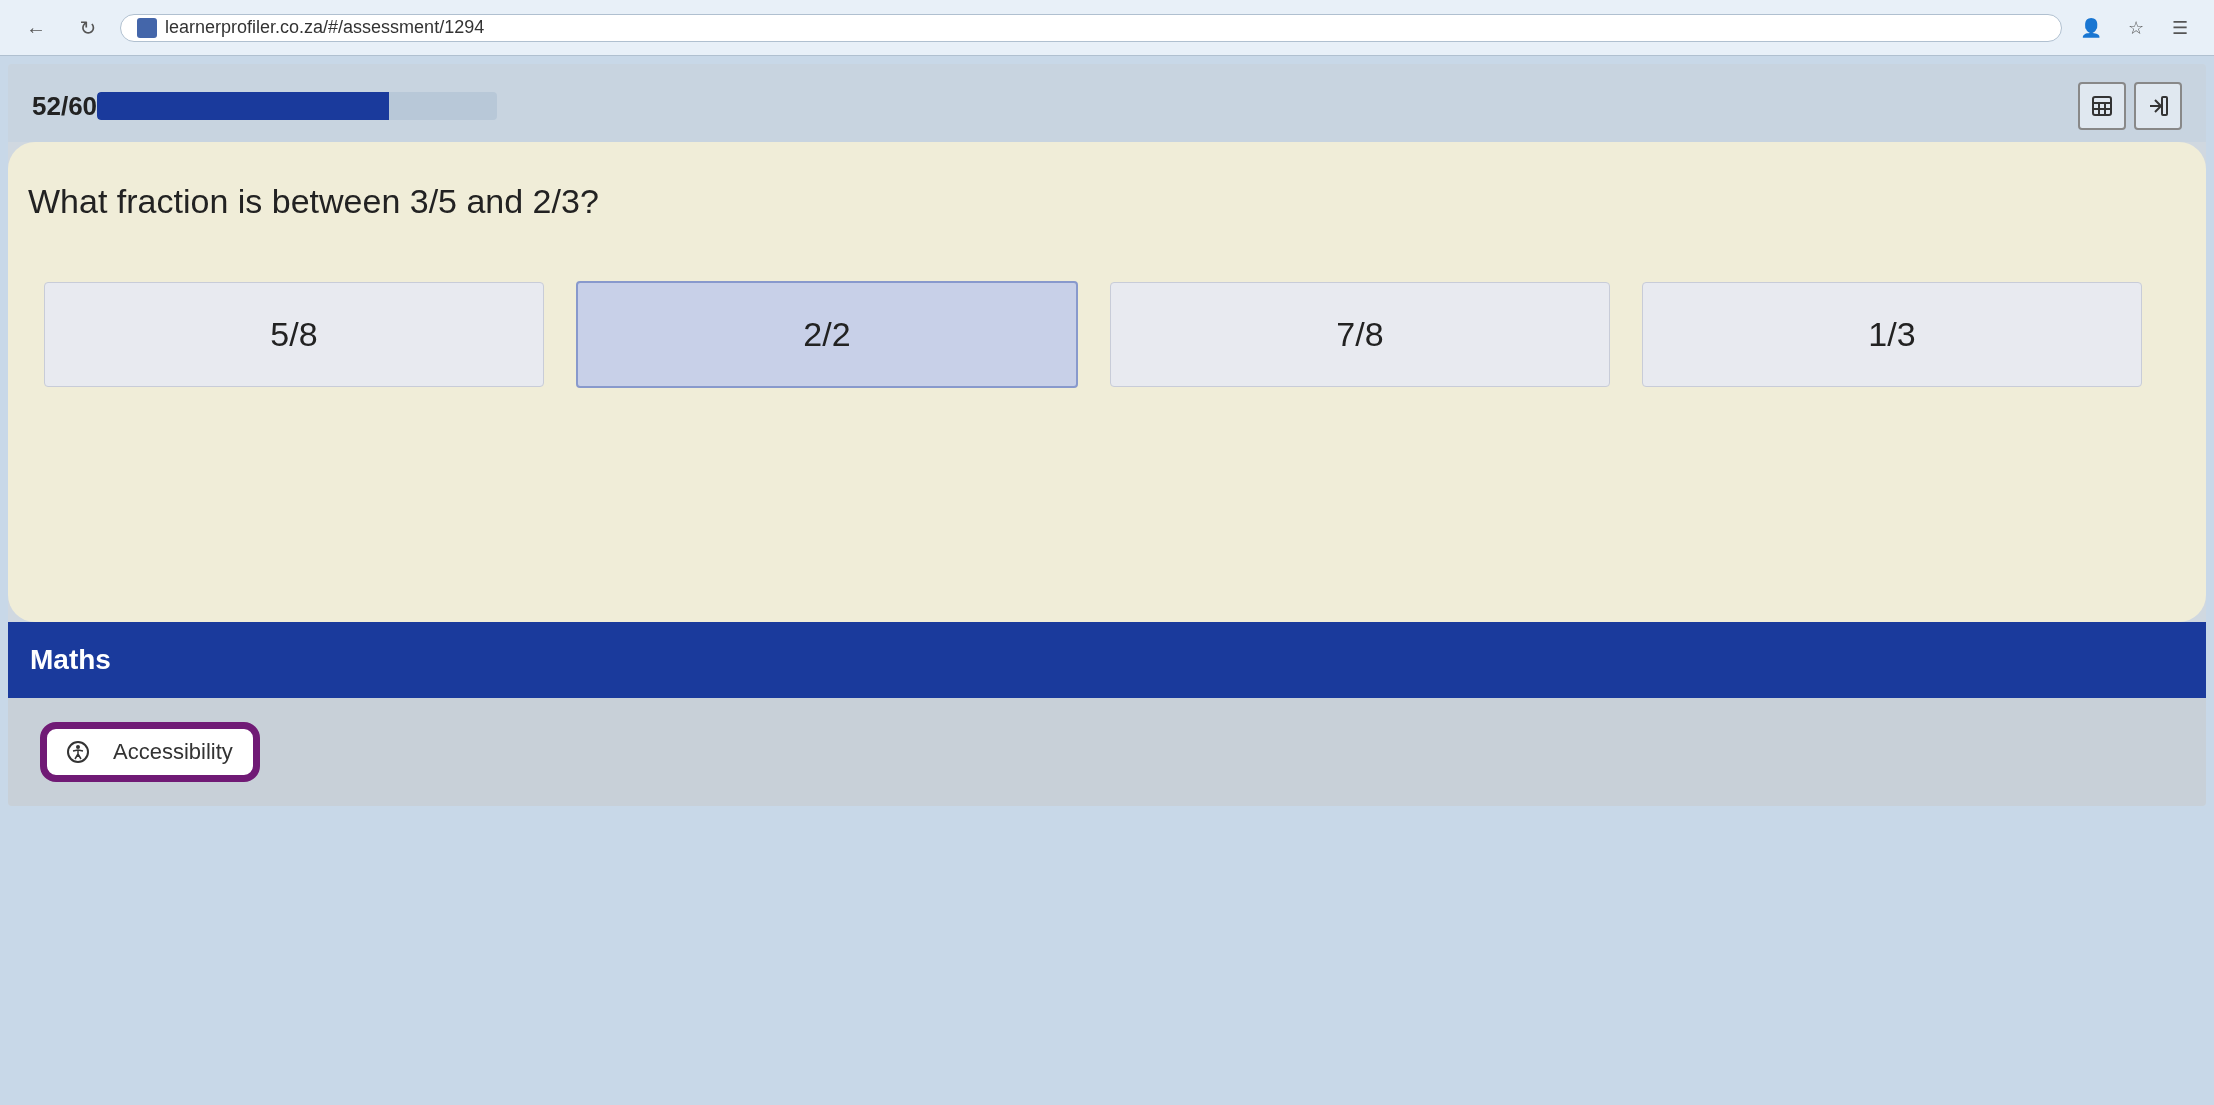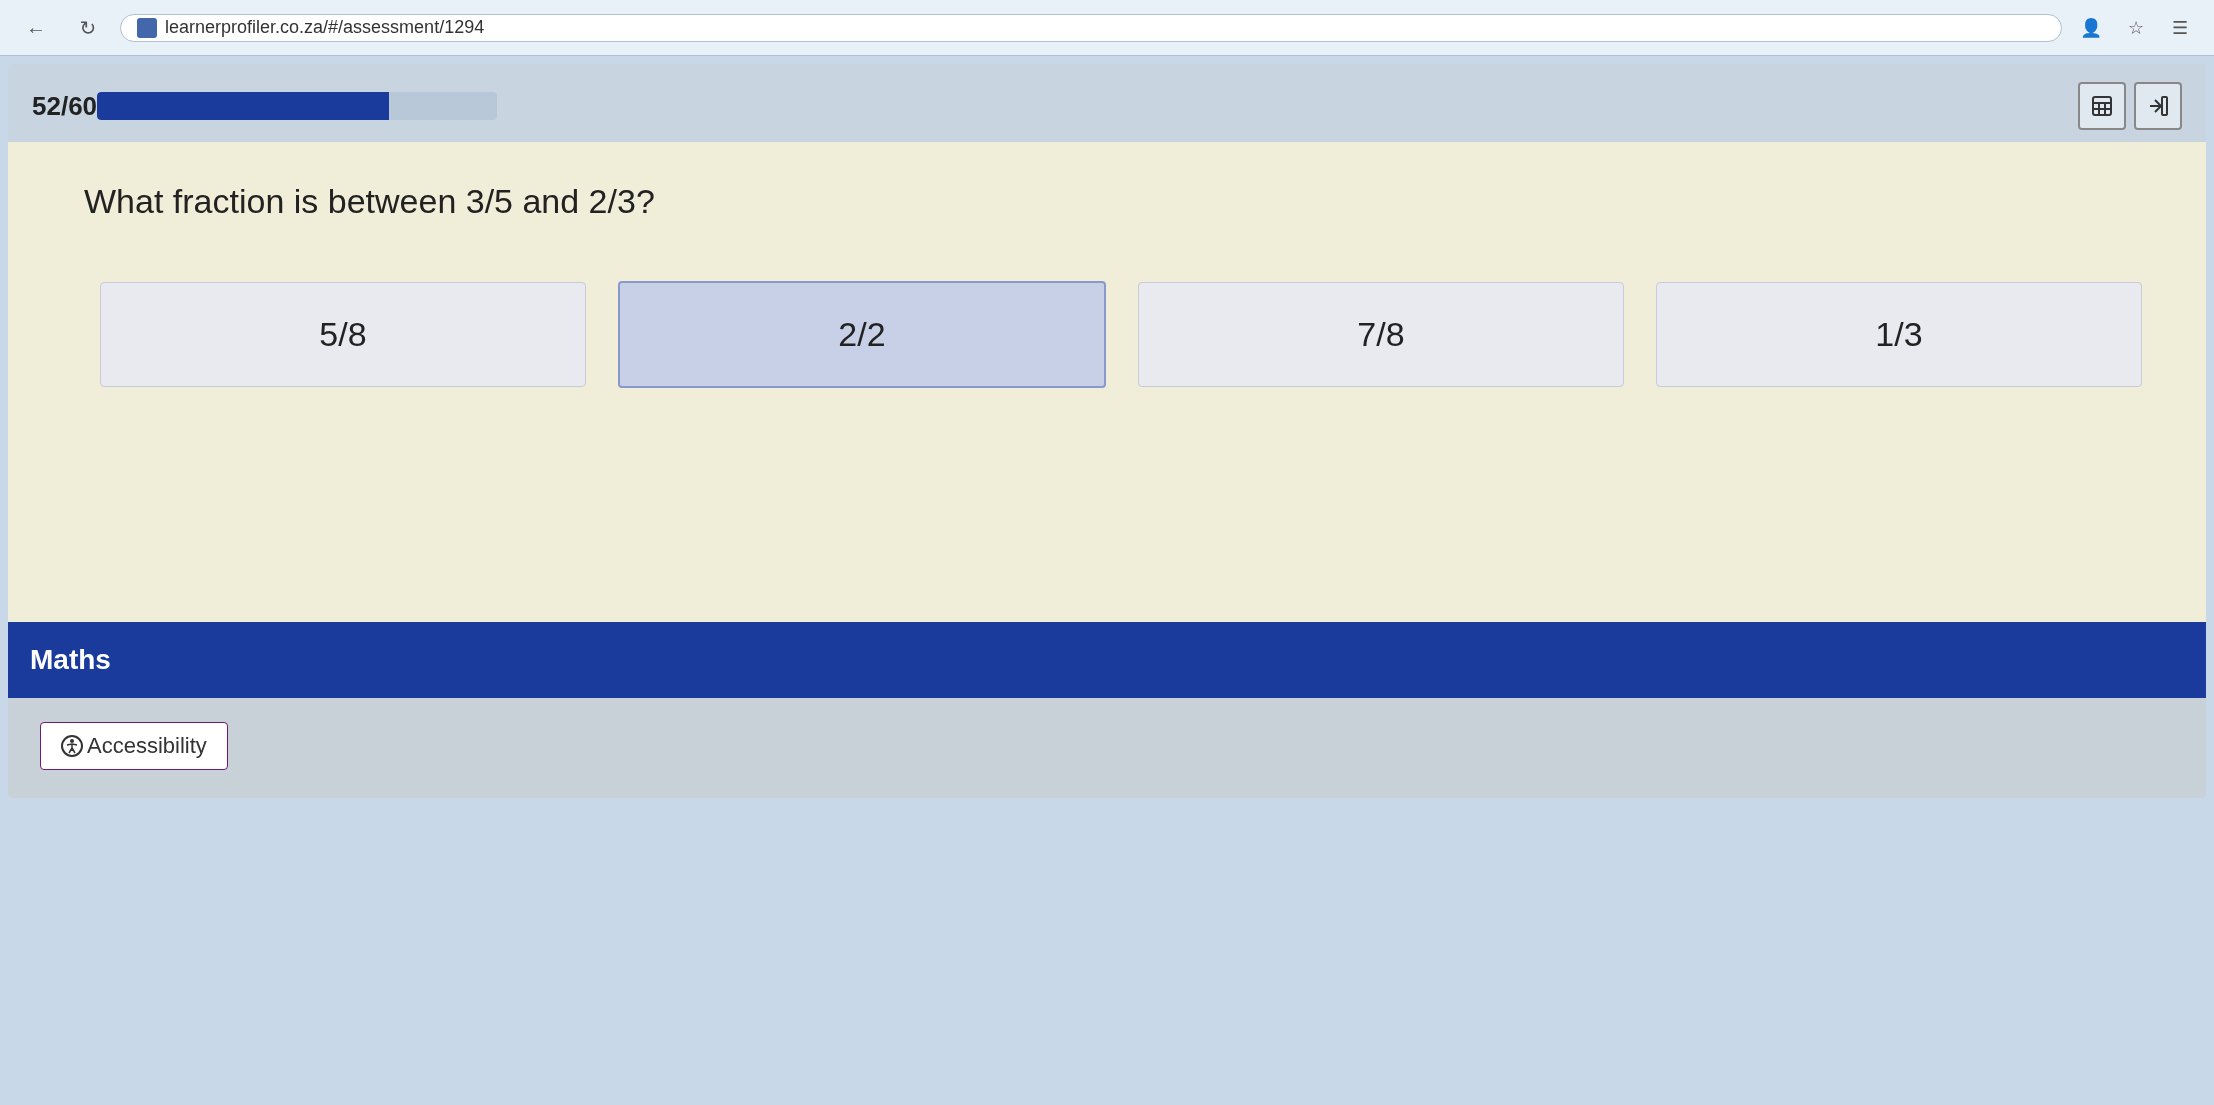--- a/index.html
+++ b/index.html
@@ -128,22 +128,23 @@
       display: flex;
       align-items: center;
       justify-content: center;
       font-size: 22px;
       color: #333;
     }
 
     
     .question-area {
       background: #f0edd8;
-      padding: 40px 48px 60px 76px;
+      padding: 40px 48px 60px 20px;
       min-height: 480px;
+      border-radius: 27px;
     }
 
     .question-text {
       font-size: 34px;
       color: #222;
       margin-bottom: 60px;
     }
 
     .answers-row {
       display: flex;
@@ -182,29 +183,29 @@
 
     
     .footer-area {
       background: #c8d0d8;
       padding: 24px 32px;
       min-height: 100px;
     }
 
     .accessibility-btn {
       background: white;
-      border: 1px solid #701a75;
-      border-radius: 4px;
+      border: 7px solid #701a75;
+      border-radius: 16px;
       padding: 10px 20px;
       font-size: 22px;
       color: #333;
       cursor: pointer;
       display: flex;
       align-items: center;
-      gap: 4px;
+      gap: 24px;
     }
 
     .accessibility-icon {
       width: 22px;
       height: 22px;
       border-radius: 50%;
       border: 2px solid #333;
       display: flex;
       align-items: center;
       justify-content: center;

